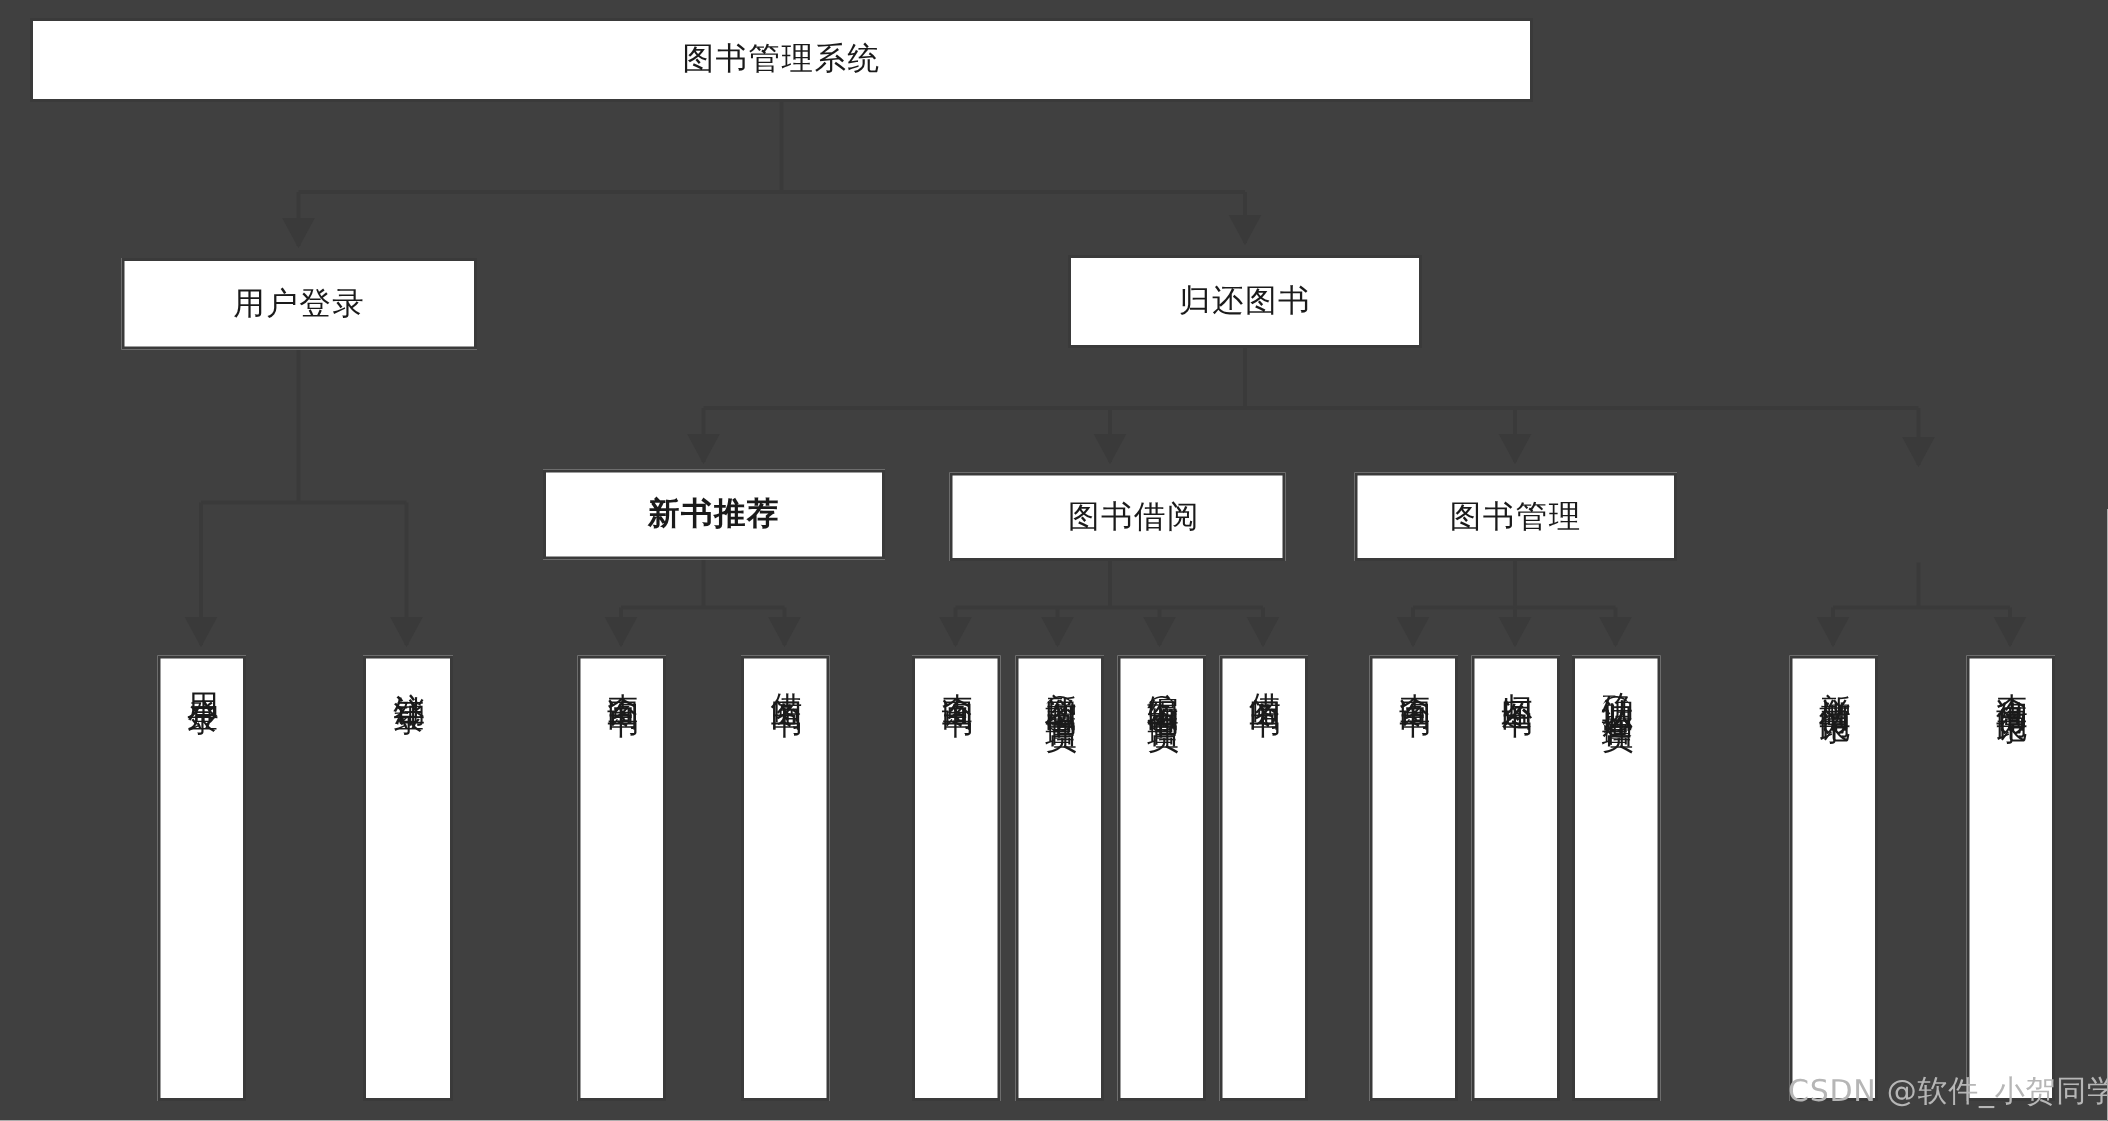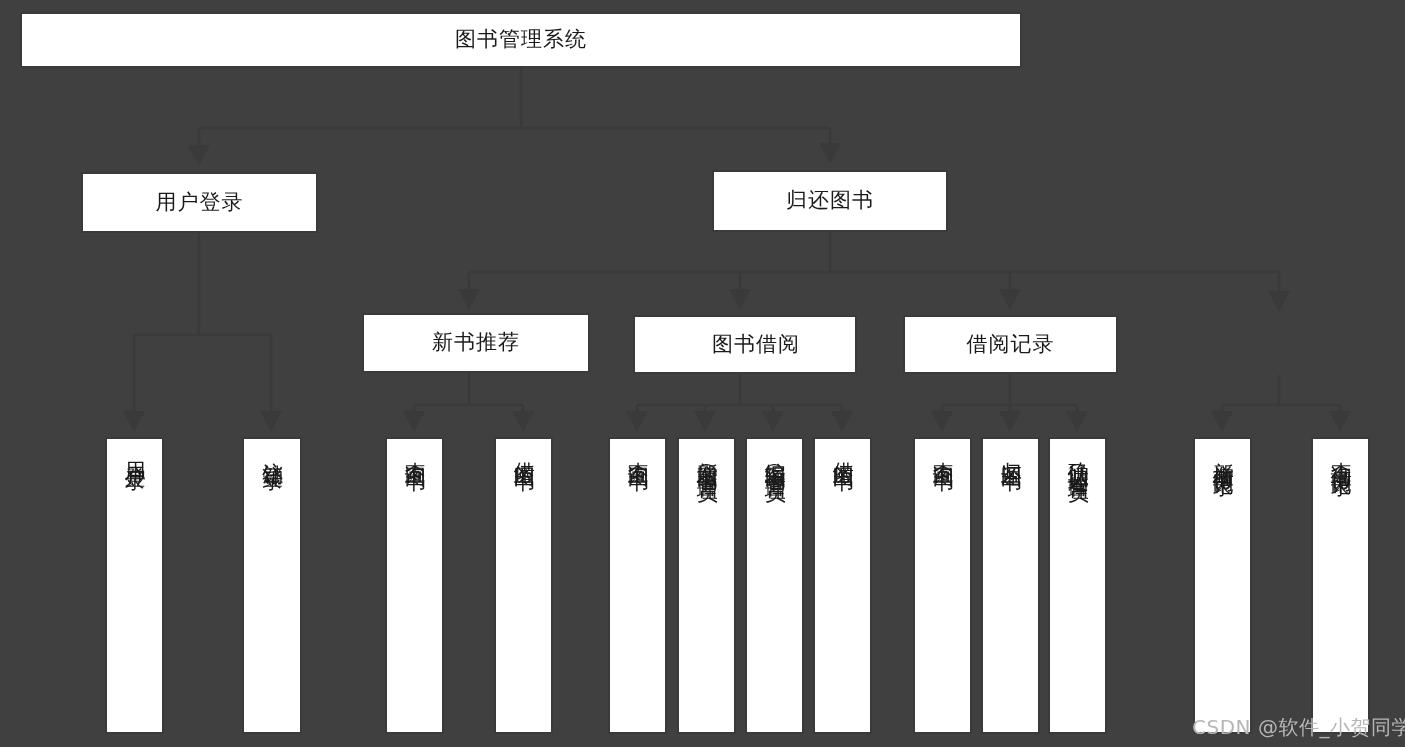--- a/index.html
+++ b/index.html
@@ -128,30 +128,30 @@
   </div>
 
   <div class="node node-h" style="left:81px; top:172px; width:237px; height:61px;">
     <span>用户登录</span>
   </div>
 
   <div class="node node-h" style="left:712px; top:170px; width:236px; height:62px;">
     <span>归还图书</span>
   </div>
 
-  <div class="node node-h" style="left:362px; top:313px; width:228px; height:60px;">
+  <div class="node node-h" style="left:362px; top:313px; width:228px; height:60px;font-weight:bold;">
     <span>新书推荐</span>
   </div>
 
   <div class="node node-h" style="left:633px; top:315px; width:224px; height:59px;padding-left:22px;">
     <span>图书借阅</span>
   </div>
 
   <div class="node node-h" style="left:903px; top:315px; width:215px; height:59px;">
-    <span>借阅记录</span>
+    <span>图书管理</span>
   </div>
 
 
   <div class="node node-v" style="left:105px; top:437px; width:59px; height:297px;">
     <span class="vtext">用户登录</span>
   </div>
 
   <div class="node node-v" style="left:242px; top:437px; width:60px; height:297px;">
     <span class="vtext">注销登录</span>
   </div>

